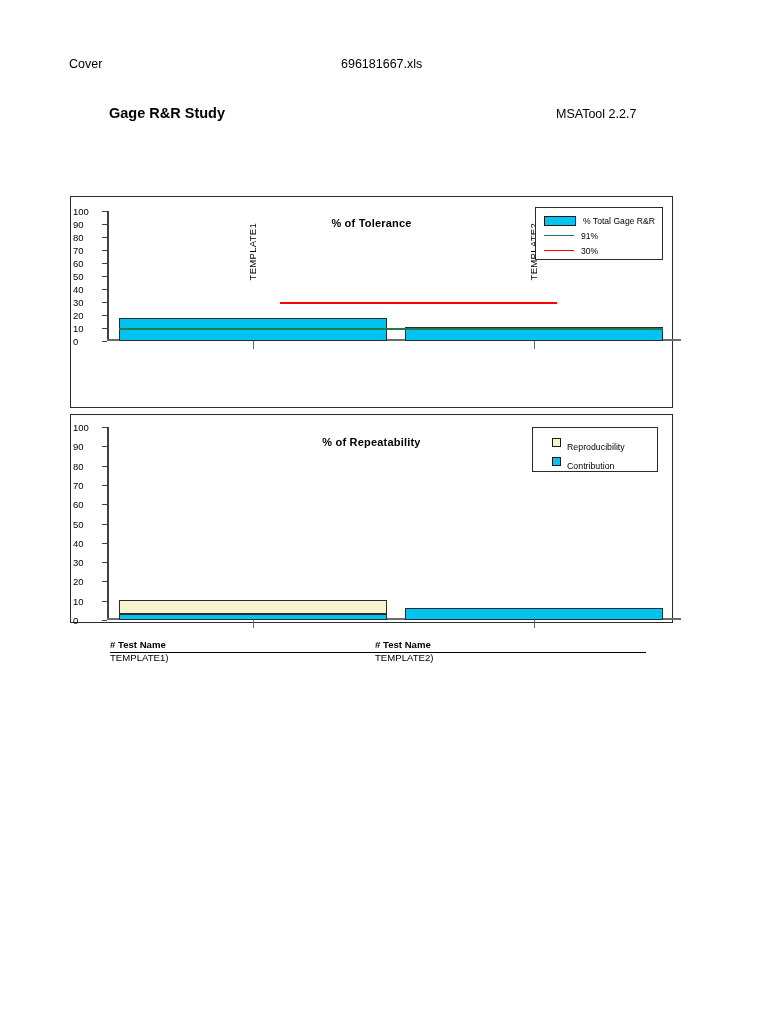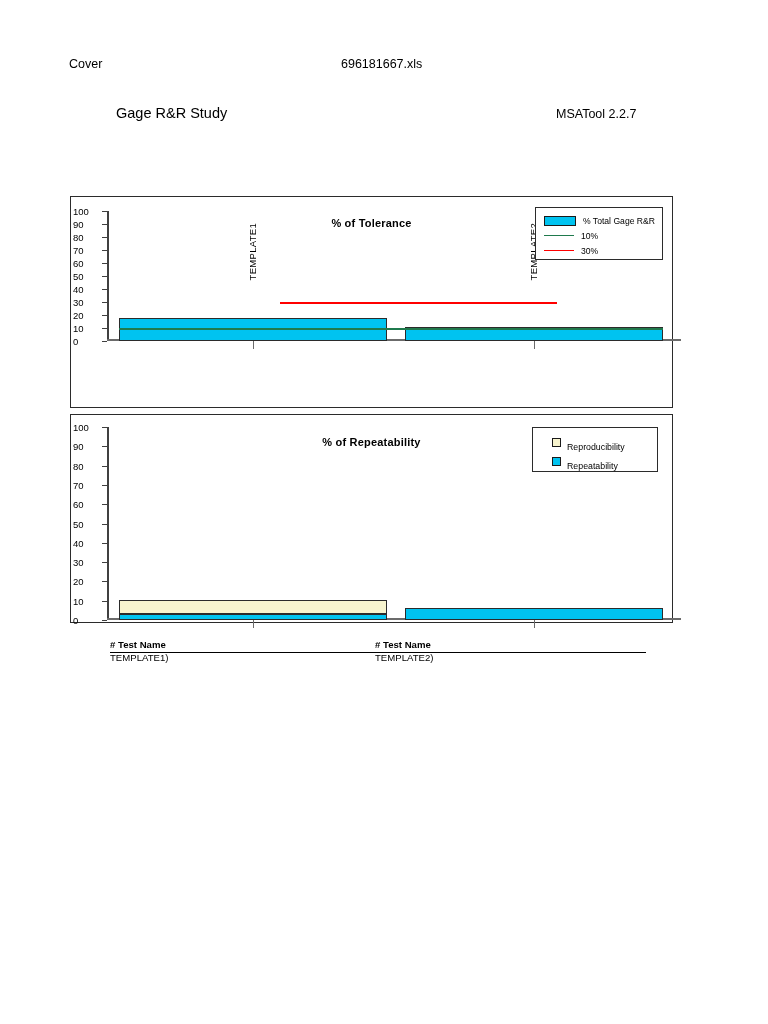--- a/index.html
+++ b/index.html
@@ -36,24 +36,24 @@
     position: absolute;
     left: 341px;
     top: 0;
     font-size: 12.5px;
     line-height: 16px;
     white-space: nowrap;
   }
 
   .report-title {
     position: absolute;
-    left: 116px;
+    left: 109px;
     top: 104px;
     font-size: 14.5px;
-    font-weight: normal;
+    font-weight: bold;
     line-height: 18px;
     white-space: nowrap;
   }
   .report-version {
     position: absolute;
     left: 556px;
     top: 105px;
     font-size: 12.5px;
     line-height: 18px;
     white-space: nowrap;
@@ -288,21 +288,21 @@
       </div>
   </div>
 
   <div class="legend" id="tol-legend">
       <div class="legend-row">
         <div class="sw-box" style="background: rgb(0, 195, 240);"></div>
         <div class="legend-text">% Total Gage R&amp;R</div>
       </div>
       <div class="legend-row">
         <div class="sw-line" style="background: rgb(31, 122, 77);"></div>
-        <div class="legend-text">10%</div>
+        <div class="legend-text">91%</div>
       </div>
       <div class="legend-row">
         <div class="sw-line" style="background: rgb(255, 0, 0);"></div>
         <div class="legend-text">30%</div>
       </div>
     </div>
 </div>
 
 <div class="chart-frame" id="contribution-chart">
   <div class="chart-title">% of Repeatability</div>
@@ -345,21 +345,21 @@
       </div>
   </div>
 
   <div class="legend" id="con-legend">
       <div class="legend-row">
         <div class="sw-small" style="background: rgb(247, 244, 206);"></div>
         <div class="legend-text">Reproducibility</div>
       </div>
       <div class="legend-row">
         <div class="sw-small" style="background: rgb(0, 195, 240);"></div>
-        <div class="legend-text">Repeatability</div>
+        <div class="legend-text">Contribution</div>
       </div>
     </div>
 </div>
 
 <div id="bottom-table">
   <div class="bt-row">
     <div class="bt-cell bt-head bt-c1"># Test Name</div>
     <div class="bt-cell bt-head bt-c2"># Test Name</div>
     <div class="bt-rule"></div>
   </div>

